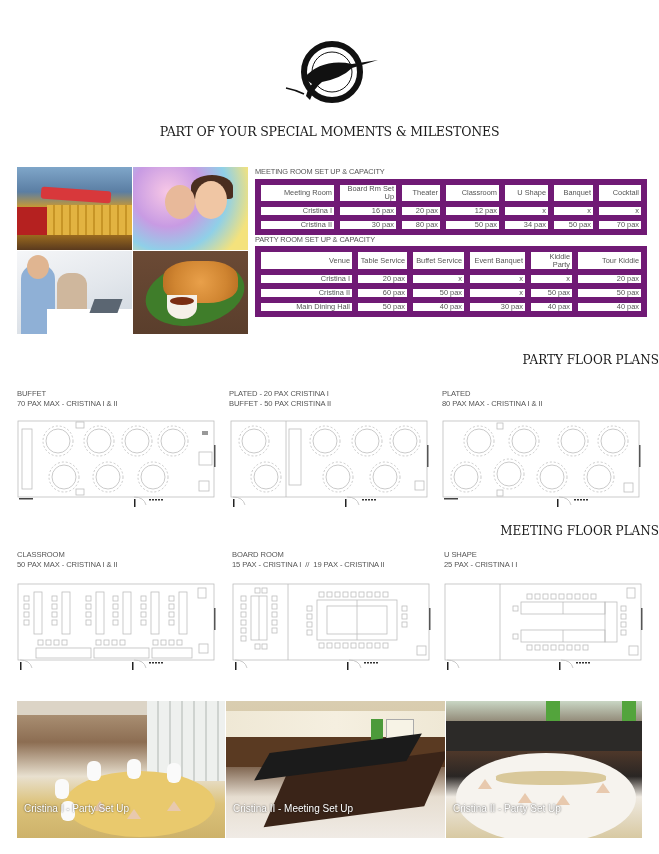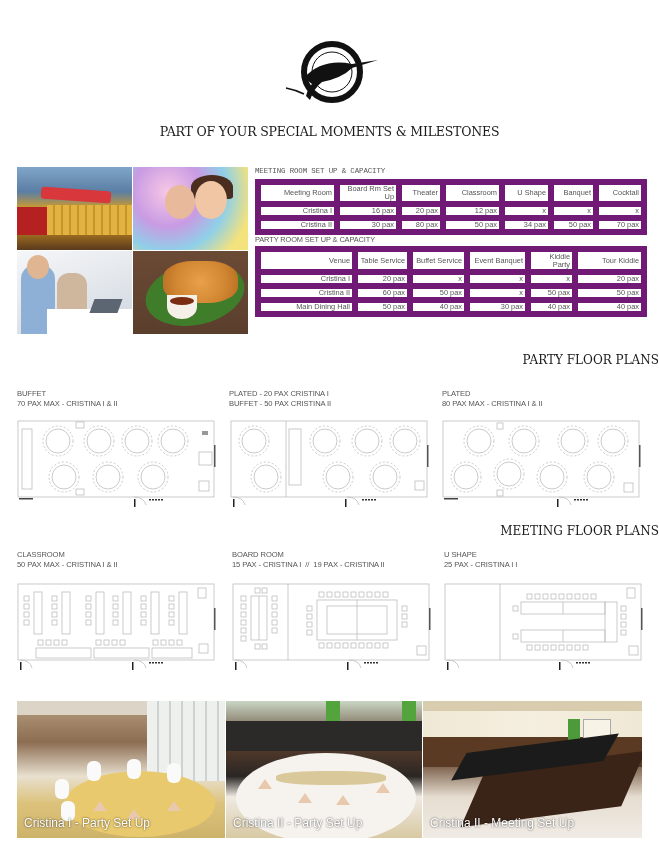--- a/index.html
+++ b/index.html
@@ -48,21 +48,21 @@
 
   .plan-cap { position: absolute; font-size: 7.6px; color: #555; line-height: 10px; letter-spacing: -0.1px; }
   .plan { position: absolute; width: 200px; height: 88px; }
   .plan svg { width: 100%; height: 100%; }
 
   .photos { position: absolute; left: 17px; top: 701px; width: 625px; height: 137px; display: flex; gap: 1px; }
   .photo { position: relative; overflow: hidden; height: 100%; }
   .photo-1 { width: 208px; background: linear-gradient(180deg,#b79f82 0%,#8c6d52 30%,#e8e0cf 55%,#dcc27a 75%,#cdb26a 100%); }
   .photo-2 { width: 219px; background: linear-gradient(180deg,#d9cdb0 0%,#d8c9a8 25%,#5a3a22 40%,#e6ddd0 70%,#f0ebe5 100%); }
   .photo-3 { width: 196px; background: linear-gradient(180deg,#c9d6c4 0%,#5b3e2c 30%,#2a2624 55%,#efeae2 70%,#d8c9a2 100%); }
-  .photo .caption { position: absolute; left: 7px; bottom: 8px; font-size: 12px; color: #fff; text-shadow: 0 0 2px rgba(0,0,0,0.8); }
+  .photo .caption { position: absolute; left: 7px; bottom: 24px; font-size: 10px; color: #fff; text-shadow: 0 0 2px rgba(0,0,0,0.8); }
   .p1-table { position:absolute; left:48px; top:70px; width:150px; height:66px; border-radius:50%; background:#e9c96d;}
   .p1-wall { position:absolute; left:0; top:0; width:208px; height:14px; background:#dcd4c6;}
   .p1-panels { position:absolute; left:130px; top:0; width:78px; height:80px; background: repeating-linear-gradient(90deg,#eef0ee 0 10px,#cfd3d0 10px 12px);}
   .p1-chair { position:absolute; width:14px; height:20px; background:#fafafa; border-radius:6px;}
   .p2-wall { position:absolute; left:0; top:10px; width:219px; height:28px; background: linear-gradient(90deg,#efe8d5,#f5efe0,#efe8d5);}
   .p2-wood { position:absolute; left:0; top:36px; width:219px; height:30px; background:#5a3a22;}
   .p2-table { position:absolute; left:42px; top:42px; width:140px; height:28px; background:#1b1b1b; transform: skewX(-35deg) rotate(-8deg);}
   .p2-chairs { position:absolute; left:55px; top:60px; width:150px; height:56px; background:#3a2418; transform: skewX(-30deg) rotate(-8deg); }
   .p2-green { position:absolute; left:145px; top:18px; width:12px; height:26px; background:#4c9a3a;}
   .p2-screen { position:absolute; left:160px; top:18px; width:28px; height:20px; background:#f7f3e6; border:1px solid #aaa;}
@@ -106,21 +106,21 @@
       <div class="tab"></div>
   </div>
   <div class="ph ph-food">
     <div class="leaf"></div>
       <div class="fried"></div>
       <div class="bowl"></div>
       <div class="sauce"></div>
   </div>
 </div>
 
-<div class="section-label" style="left:255px; top:167px;font-family:Liberation Mono, monospace;">MEETING ROOM SET UP &amp; CAPACITY</div>
+<div class="section-label" style="left:255px; top:167px;">MEETING ROOM SET UP &amp; CAPACITY</div>
 <table class="cap t1">
   <colgroup>
       <col style="width:79px">
       <col style="width:62px">
       <col style="width:44px">
       <col style="width:59px">
       <col style="width:49px">
       <col style="width:45px">
       <col style="width:48px">
     </colgroup>
@@ -574,34 +574,34 @@
     <div class="p1-chair" style="left:38px; top:78px;"></div>
     <div class="p1-chair" style="left:44px; top:100px;"></div>
     <div class="p1-chair" style="left:70px; top:60px;"></div>
     <div class="p1-chair" style="left:110px; top:58px;"></div>
     <div class="p1-chair" style="left:150px; top:62px;"></div>
     <div class="napkin" style="left:76px; top:100px;"></div>
     <div class="napkin" style="left:110px; top:108px;"></div>
     <div class="napkin" style="left:150px; top:100px;"></div>
     <span class="caption">Cristina I - Party Set Up</span>
   </div>
+  <div class="photo photo-2">
+    <div class="p2-wall"></div>
+    <div class="p2-wood"></div>
+    <div class="p2-green"></div>
+    <div class="p2-screen"></div>
+    <div class="p2-chairs"></div>
+    <div class="p2-table"></div>
+    <span class="caption">Cristina II - Meeting Set Up</span>
+  </div>
   <div class="photo photo-3">
     <div class="p3-green"></div>
     <div class="p3-green2"></div>
     <div class="p3-chairs"></div>
     <div class="p3-table"></div>
     <div class="p3-runner"></div>
     <div class="napkin" style="left:32px; top:78px;"></div>
     <div class="napkin" style="left:72px; top:92px;"></div>
     <div class="napkin" style="left:110px; top:94px;"></div>
     <div class="napkin" style="left:150px; top:82px;"></div>
     <span class="caption">Cristina II - Party Set Up</span>
   </div>
-  <div class="photo photo-2">
-    <div class="p2-wall"></div>
-    <div class="p2-wood"></div>
-    <div class="p2-green"></div>
-    <div class="p2-screen"></div>
-    <div class="p2-chairs"></div>
-    <div class="p2-table"></div>
-    <span class="caption">Cristina II - Meeting Set Up</span>
-  </div>
 </div>
 
 </body></html>

